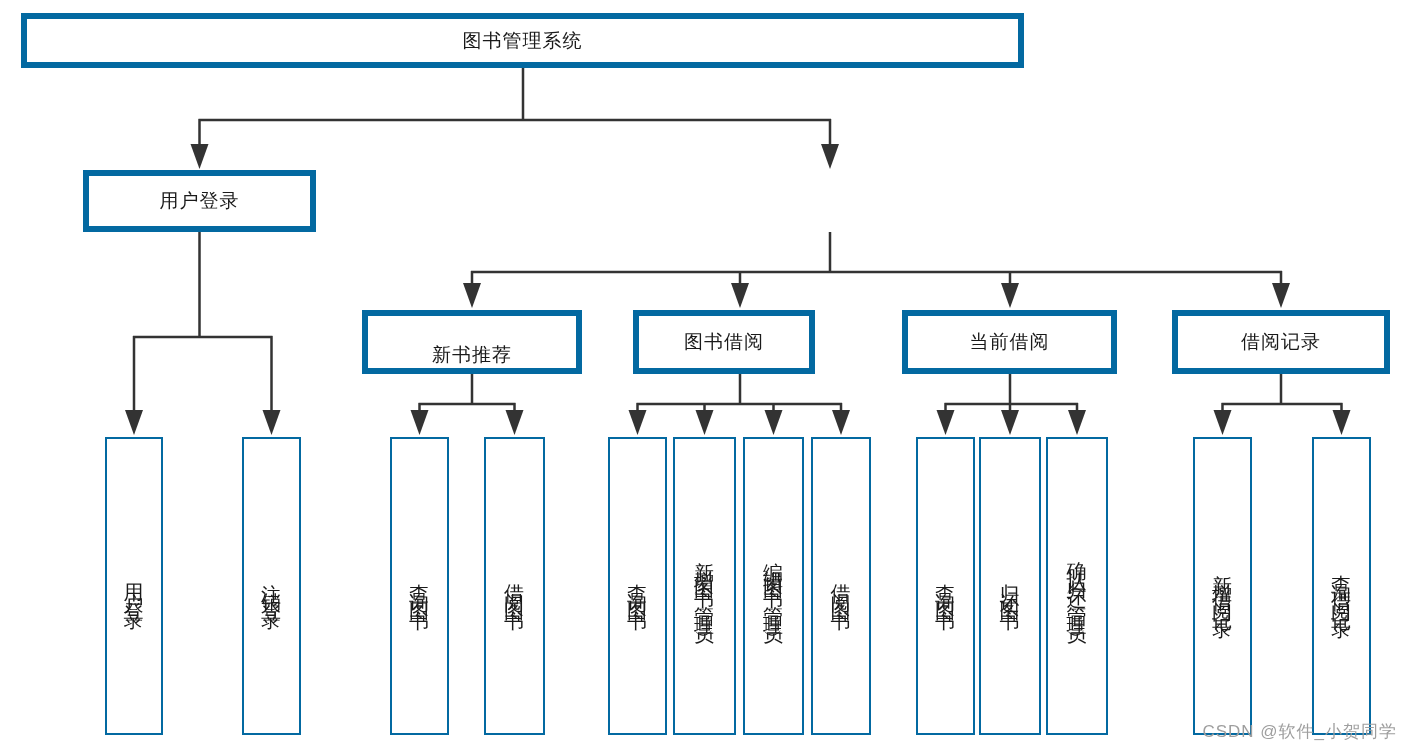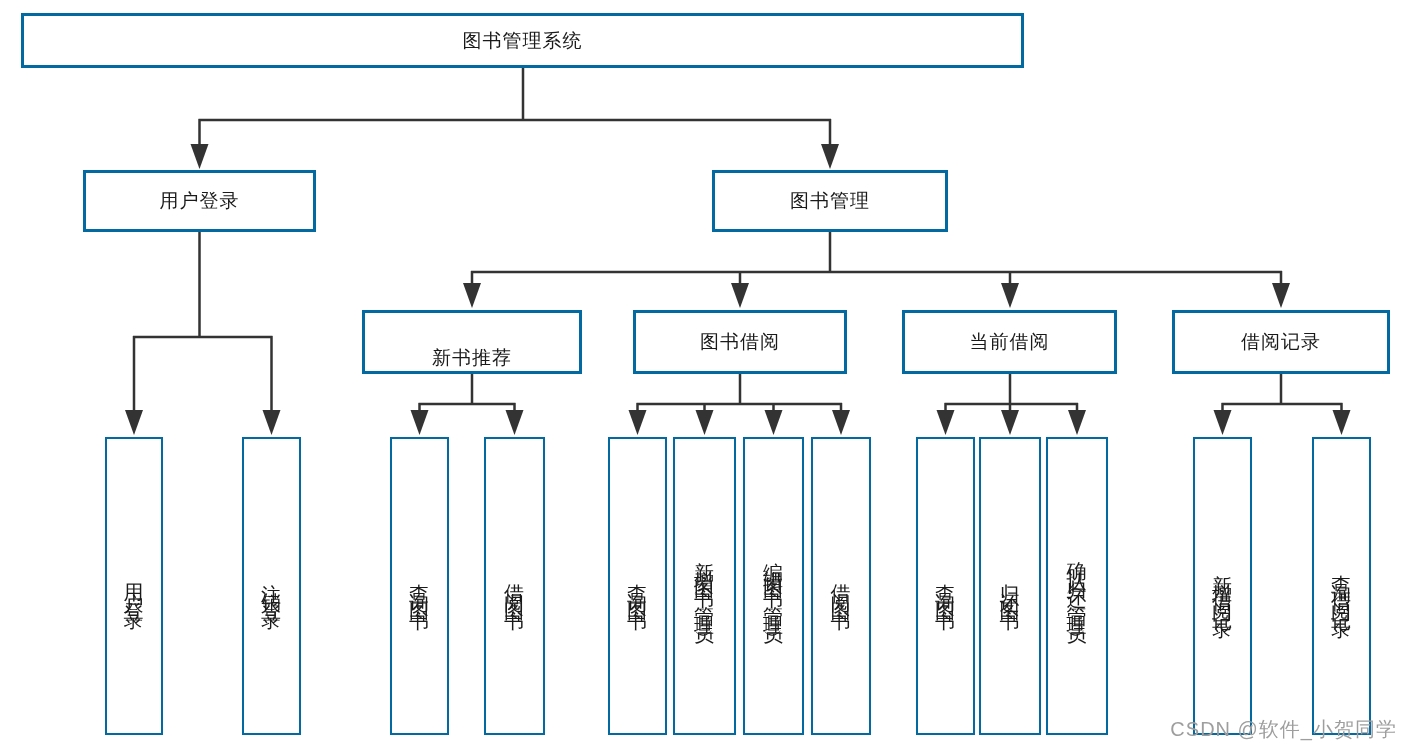--- a/index.html
+++ b/index.html
@@ -19,21 +19,21 @@
   #edges {
     position: absolute;
     left: 0; top: 0;
     width: 1405px;
     height: 747px;
   }
   .node {
     position: absolute;
     box-sizing: border-box;
     background: #ffffff;
-    border: 3px solid #0369a1;
+    border: 6px solid #0369a1;
     display: flex;
     align-items: center;
     justify-content: center;
     font-size: 19px;
     letter-spacing: 1px;
     white-space: nowrap;
   }
   .leaf {
     border-width: 2px;
     top: 437px;
@@ -45,21 +45,21 @@
     font-size: 20px;
     letter-spacing: 9px;
     line-height: 1;
   }
   .lvl2 { top: 170px; height: 62px; }
   .lvl3 { top: 310px; height: 64px; }
   #watermark {
     position: absolute;
     right: 8px;
     bottom: 4px;
-    font-size: 20px;
+    font-size: 17px;
     color: #9e9e9e;
     letter-spacing: 1px;
   }
 </style>
 </head>
 <body>
 
 <div id="stage">
 
   <svg id="edges" viewBox="0 0 1405 747" xmlns="http://www.w3.org/2000/svg">
@@ -105,28 +105,25 @@
     </g>
   </svg>
 
   <div class="node" style="left:21px; top:13px; width:1003px; height:55px;">
     <span>图书管理系统</span>
   </div>
 
   <div class="node lvl2" style="left:83px; width:233px;">
     <span>用户登录</span>
   </div>
-  <div class="node lvl2" style="left:712px; width:236px;">
-    <span>图书管理</span>
-  </div>
 
   <div class="node lvl3" style="left:362px; width:220px;align-items:flex-end;">
     <span>新书推荐</span>
   </div>
-  <div class="node lvl3" style="left:633px; width:214px;">
+  <div class="node lvl3" style="left:633px; width:182px;">
     <span>图书借阅</span>
   </div>
   <div class="node lvl3" style="left:902px; width:215px;font-family:Liberation Serif, serif;">
     <span>当前借阅</span>
   </div>
   <div class="node lvl3" style="left:1172px; width:218px;text-align:center;">
     <span>借阅记录</span>
   </div>
 
   <div class="node leaf" style="left:105px; width:58px;">

